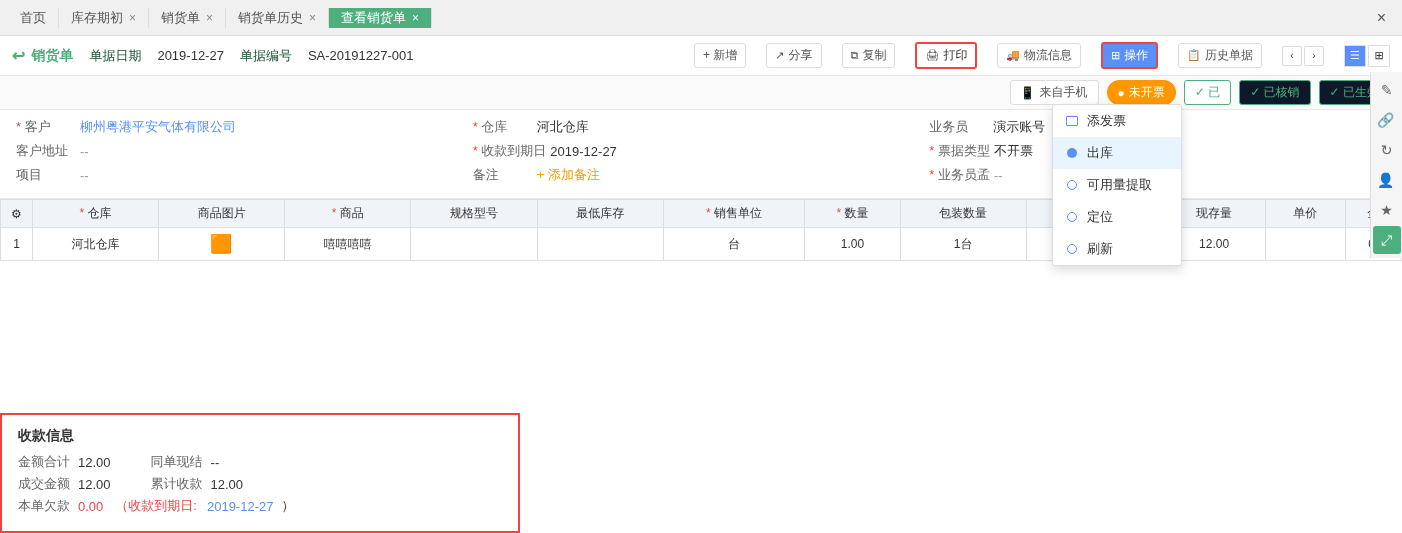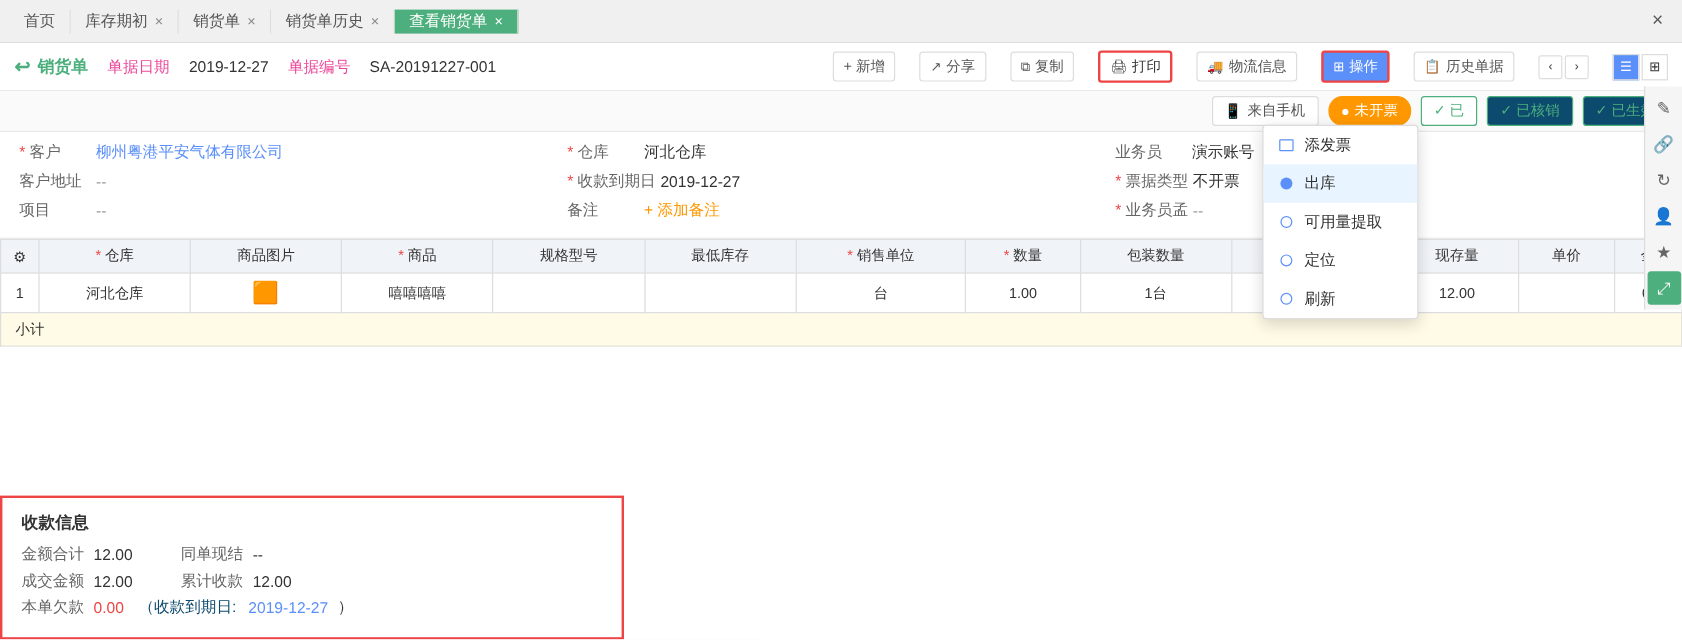--- a/index.html
+++ b/index.html
@@ -32,21 +32,21 @@
     }
 
     
     .doc-header {
       display: flex; align-items: center; padding: 6px 12px; border-bottom: 1px solid #e8e8e8;
       background: #fff; gap: 16px;
     }
     .doc-title { display: flex; align-items: center; color: #4CAF7D; font-weight: bold; font-size: 14px; }
     .doc-title-icon { margin-right: 6px; font-size: 16px; }
     .doc-meta { display: flex; align-items: center; gap: 16px; font-size: 13px; color: #333; }
-    .doc-meta-label { color: #ec4899; }
+    .doc-meta-label { color: #14532d; }
     .doc-meta-value { color: #333; }
 
     
     .toolbar {
       display: flex; align-items: center; margin-left: auto; gap: 20px;
     }
     .toolbar-btn {
       display: flex; align-items: center; gap: 4px; padding: 3px 8px;
       border: 1px solid #ddd; border-radius: 3px; background: #fff;
       cursor: pointer; font-size: 12px; color: #555; white-space: nowrap;
@@ -60,21 +60,21 @@
       border-bottom: 1px solid #e8e8e8; background: #fafafa;
     }
     .status-btn {
       padding: 3px 10px; border-radius: 3px; font-size: 12px; cursor: pointer;
       border: 1px solid #ddd; background: #fff; display: flex; align-items: center; gap: 4px;
     }
     .status-btn.from-phone { border-color: #ddd; color: #555; }
     .status-btn.not-open { background: #ff9800; color: #fff; border-color: #ff9800; border-radius: 12px; }
     .status-btn.check { border-color: #4CAF7D; color: #4CAF7D; }
     .status-bar-right { margin-left: auto; display: flex; gap: 8px; }
-    .badge-outline-green { background: #0c4a6e; color: #4CAF7D; border: 1px solid #4CAF7D; padding: 3px 10px; border-radius: 3px; font-size: 12px; }
+    .badge-outline-green { background: #0f172a; color: #4CAF7D; border: 1px solid #4CAF7D; padding: 3px 10px; border-radius: 3px; font-size: 12px; }
 
     
     .form-section {
       padding: 8px 16px; border-bottom: 1px solid #e8e8e8;
     }
     .form-row {
       display: flex; align-items: center; margin-bottom: 6px; gap: 0;
     }
     .form-field {
       display: flex; align-items: center; flex: 1; gap: 4px;
@@ -328,23 +328,20 @@
             <td></td>
             <td></td>
             <td>台</td>
             <td>1.00</td>
             <td>1台</td>
             <td></td>
             <td>12.00</td>
             <td></td>
             <td>0.</td>
           </tr>
-          <tr class="subtotal">
-            <td colspan="13" style="text-align:left; padding-left:12px;">小计</td>
-          </tr>
         </tbody>
       </table>
     </div>
 
     <div class="payment-box">
       <div class="payment-title">收款信息</div>
       <div class="payment-row">
         <div class="payment-item">
           <span class="payment-label">金额合计</span>
           <span class="payment-value">12.00</span>
@@ -361,21 +358,21 @@
         </div>
         <div class="payment-item">
           <span class="payment-label">累计收款</span>
           <span class="payment-value">12.00</span>
         </div>
       </div>
       <div class="payment-row">
         <div class="payment-item">
           <span class="payment-label">本单欠款</span>
           <span class="payment-value red">0.00</span>
-          <span class="payment-value" style="color:#0c4a6e;margin-left:4px;">（收款到期日:</span>
+          <span class="payment-value" style="color:#ef4444;margin-left:4px;">（收款到期日:</span>
           <span class="payment-value link" style="color:#5b8ff9; margin-left:2px;">2019-12-27</span>
           <span class="payment-value">）</span>
         </div>
       </div>
     </div>
 
     <div class="dropdown-menu">
       <div class="dropdown-item">
         <span class="dropdown-icon">
           <span class="icon-rect" style="border-color:#5b8ff9;"></span>

